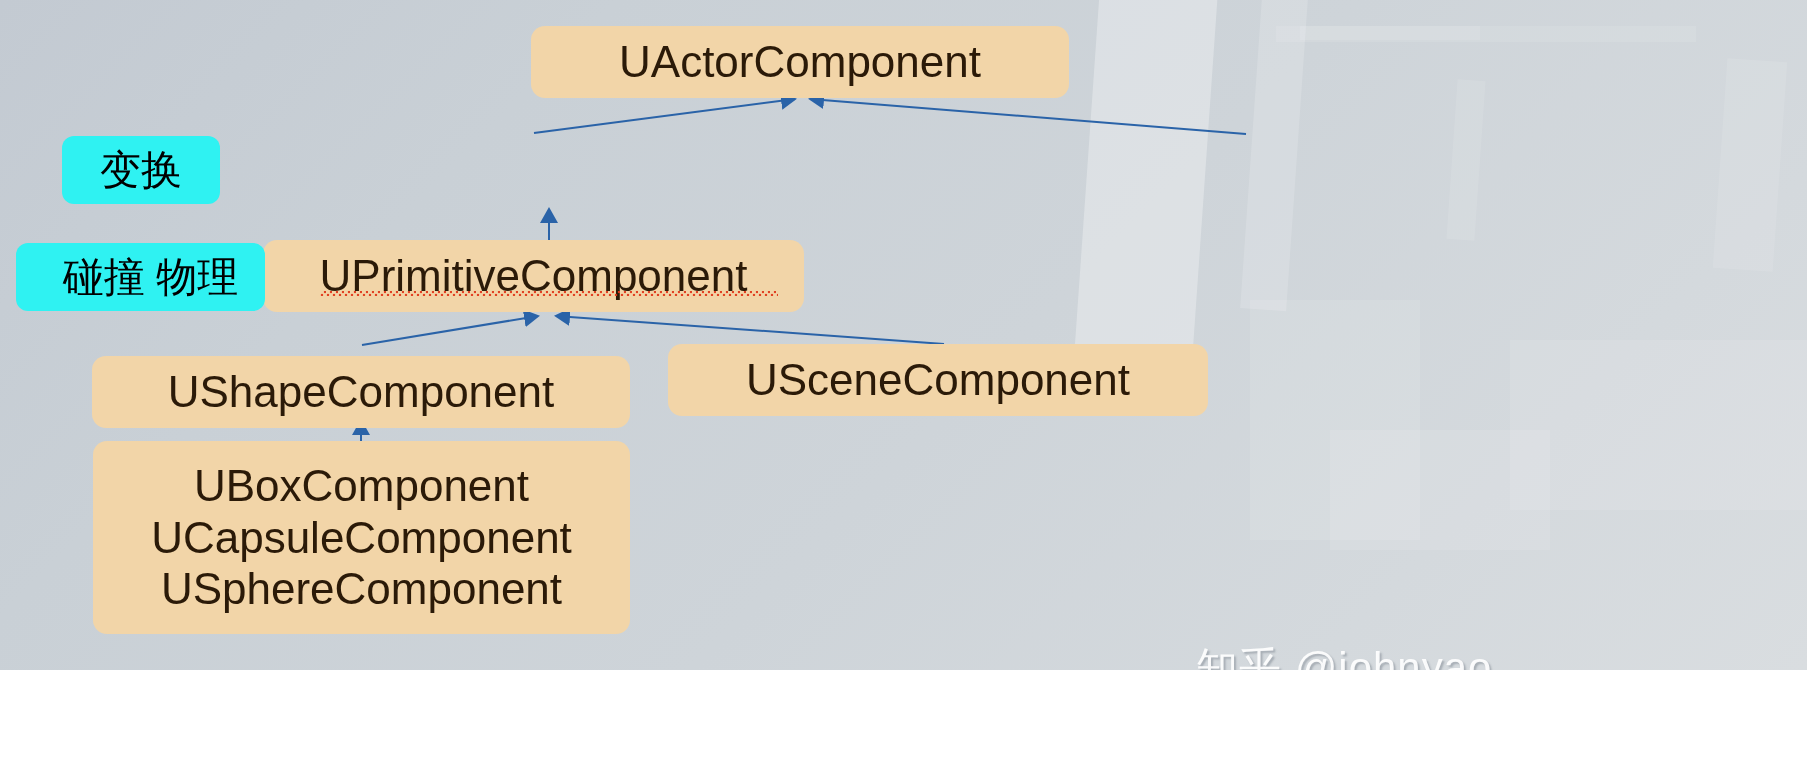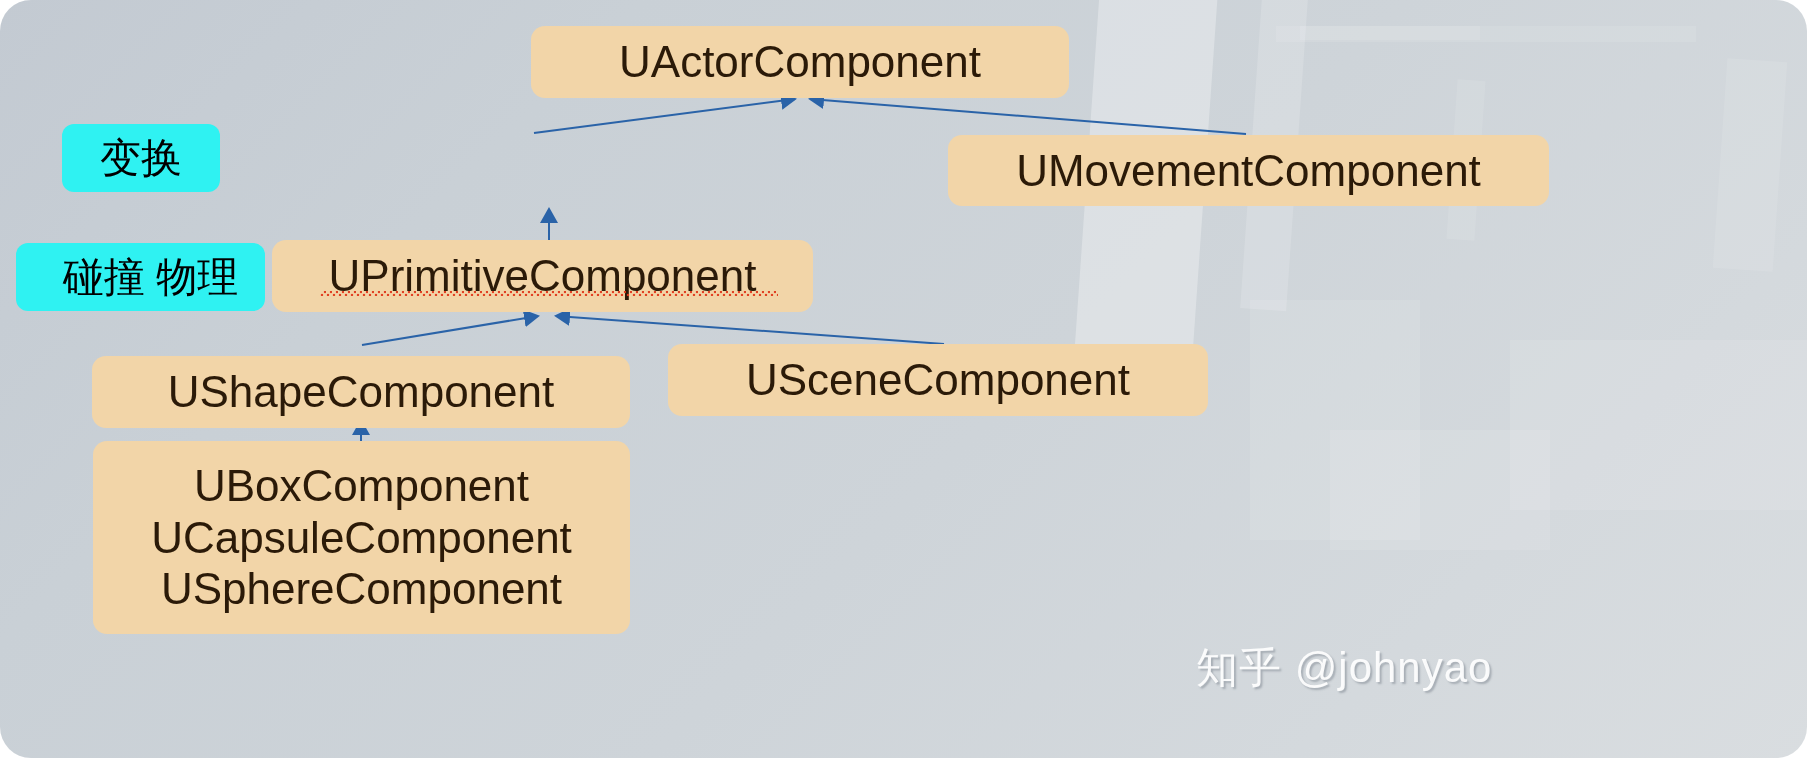--- a/index.html
+++ b/index.html
@@ -3,25 +3,24 @@
 <meta charset="utf-8">
 <style>
   html, body {
     margin: 0;
     padding: 0;
     background: #ffffff;
   }
   #stage {
     position: relative;
     width: 1807px;
-    height: 758px;
+    height: 670px;
     overflow: hidden;
     font-family: "Liberation Sans", "DejaVu Sans", sans-serif;
     background: linear-gradient(135deg, #c3cad2 0%, #c9d0d6 25%, #ced4d9 55%, #d4d9dd 80%, #d9dde0 100%);
-    border-radius: 31px;
   }
 
   
   .bgshape {
     position: absolute;
     background: rgba(255,255,255,0.30);
     pointer-events: none;
   }
   .bgshape.soft  { background: rgba(255,255,255,0.16); }
   .bgshape.softer{ background: rgba(255,255,255,0.10); }
@@ -121,44 +120,41 @@
     <path d="M944 344 L556 316" fill="none" stroke="#2a63a8" stroke-width="2" marker-end="url(#ah)"></path>
 
     <path d="M361 441 L361 421" fill="none" stroke="#2a63a8" stroke-width="2" marker-end="url(#ah)"></path>
   </svg>
 
   <div class="node" style="left:531px; top:26px; width:538px; height:72px; font-size:44px;">
     <span class="label">UActorComponent</span>
   </div>
 
 
-  <div class="node" style="left:948px; top:135px; width:601px; height:71px; font-size:44px;">
-    <span class="label">UMovementComponent</span>
-  </div>
 
-  <div class="node" style="left:272px; top:240px; width:541px; height:72px; font-size:44px;">
+  <div class="node" style="left:263px; top:240px; width:541px; height:72px; font-size:44px;">
     <span class="label">UPrimitiveComponent</span>
   </div>
   <div class="squiggle" style="left:320px; top:291px; width:458px;"></div>
 
   <div class="node" style="left:92px; top:356px; width:538px; height:72px; font-size:44px;">
     <span class="label">UShapeComponent</span>
   </div>
 
   <div class="node" style="left:668px; top:344px; width:540px; height:72px; font-size:44px;">
     <span class="label">USceneComponent</span>
   </div>
 
   <div class="node" style="left:93px; top:441px; width:537px; height:193px; font-size:44px;">
     <span class="label">UBoxComponent
 UCapsuleComponent
 USphereComponent</span>
   </div>
 
-  <div class="tag" style="left:62px; top:124px; width:158px; height:68px;">
+  <div class="tag" style="left:62px; top:136px; width:158px; height:68px;">
     <span>变换</span>
   </div>
 
   <div class="tag" style="left:16px; top:243px; width:249px; height:68px;padding-left:20px;">
     <span>碰撞 物理</span>
   </div>
 
   <div id="watermark" style="left:1196px; top:640px;">知乎 @johnyao</div>
 
 </div>

